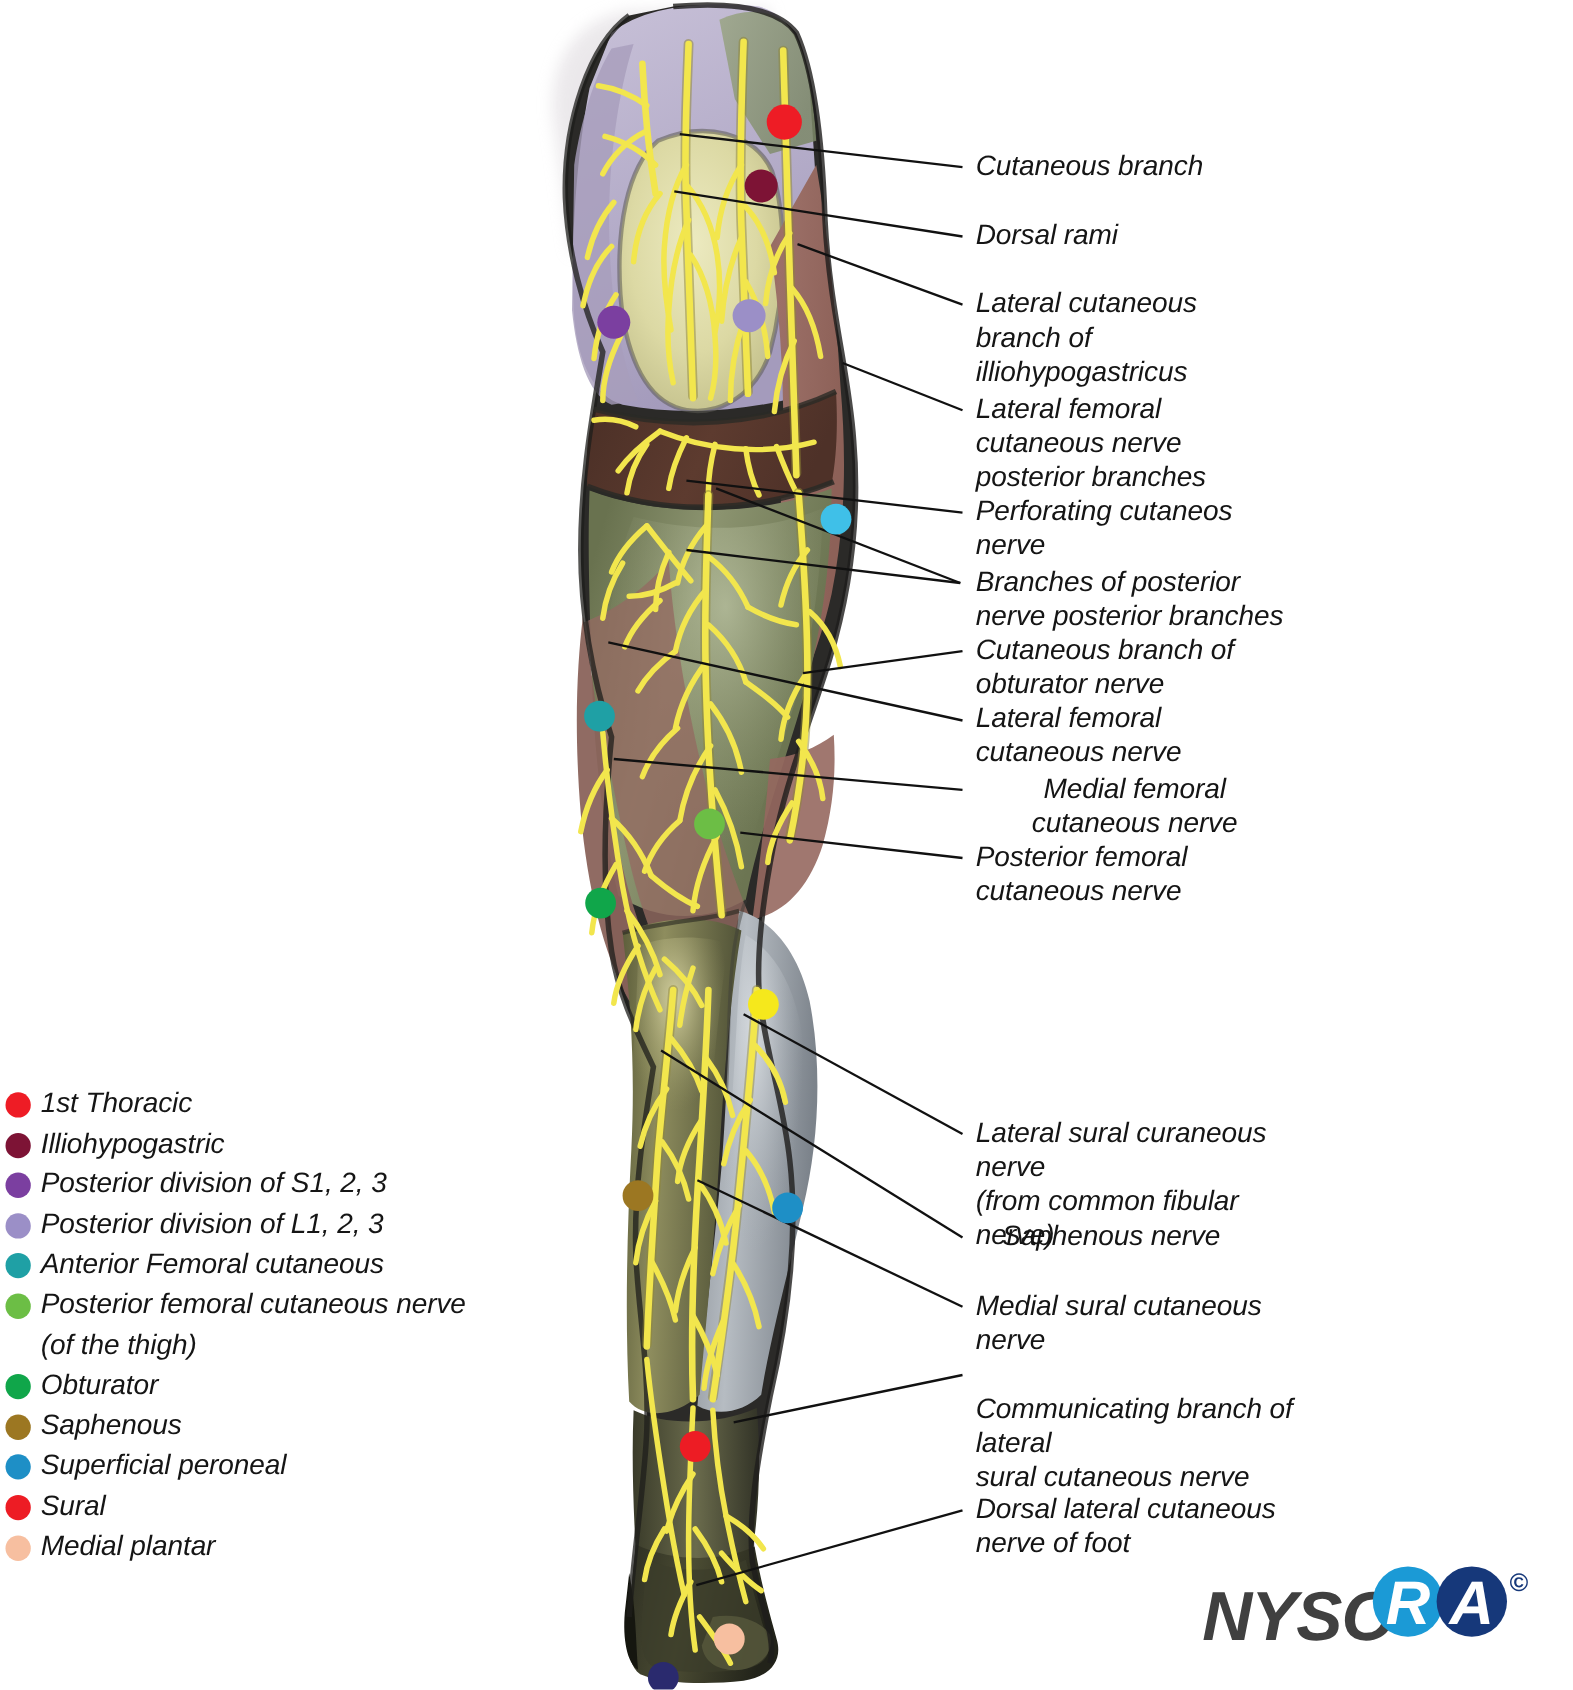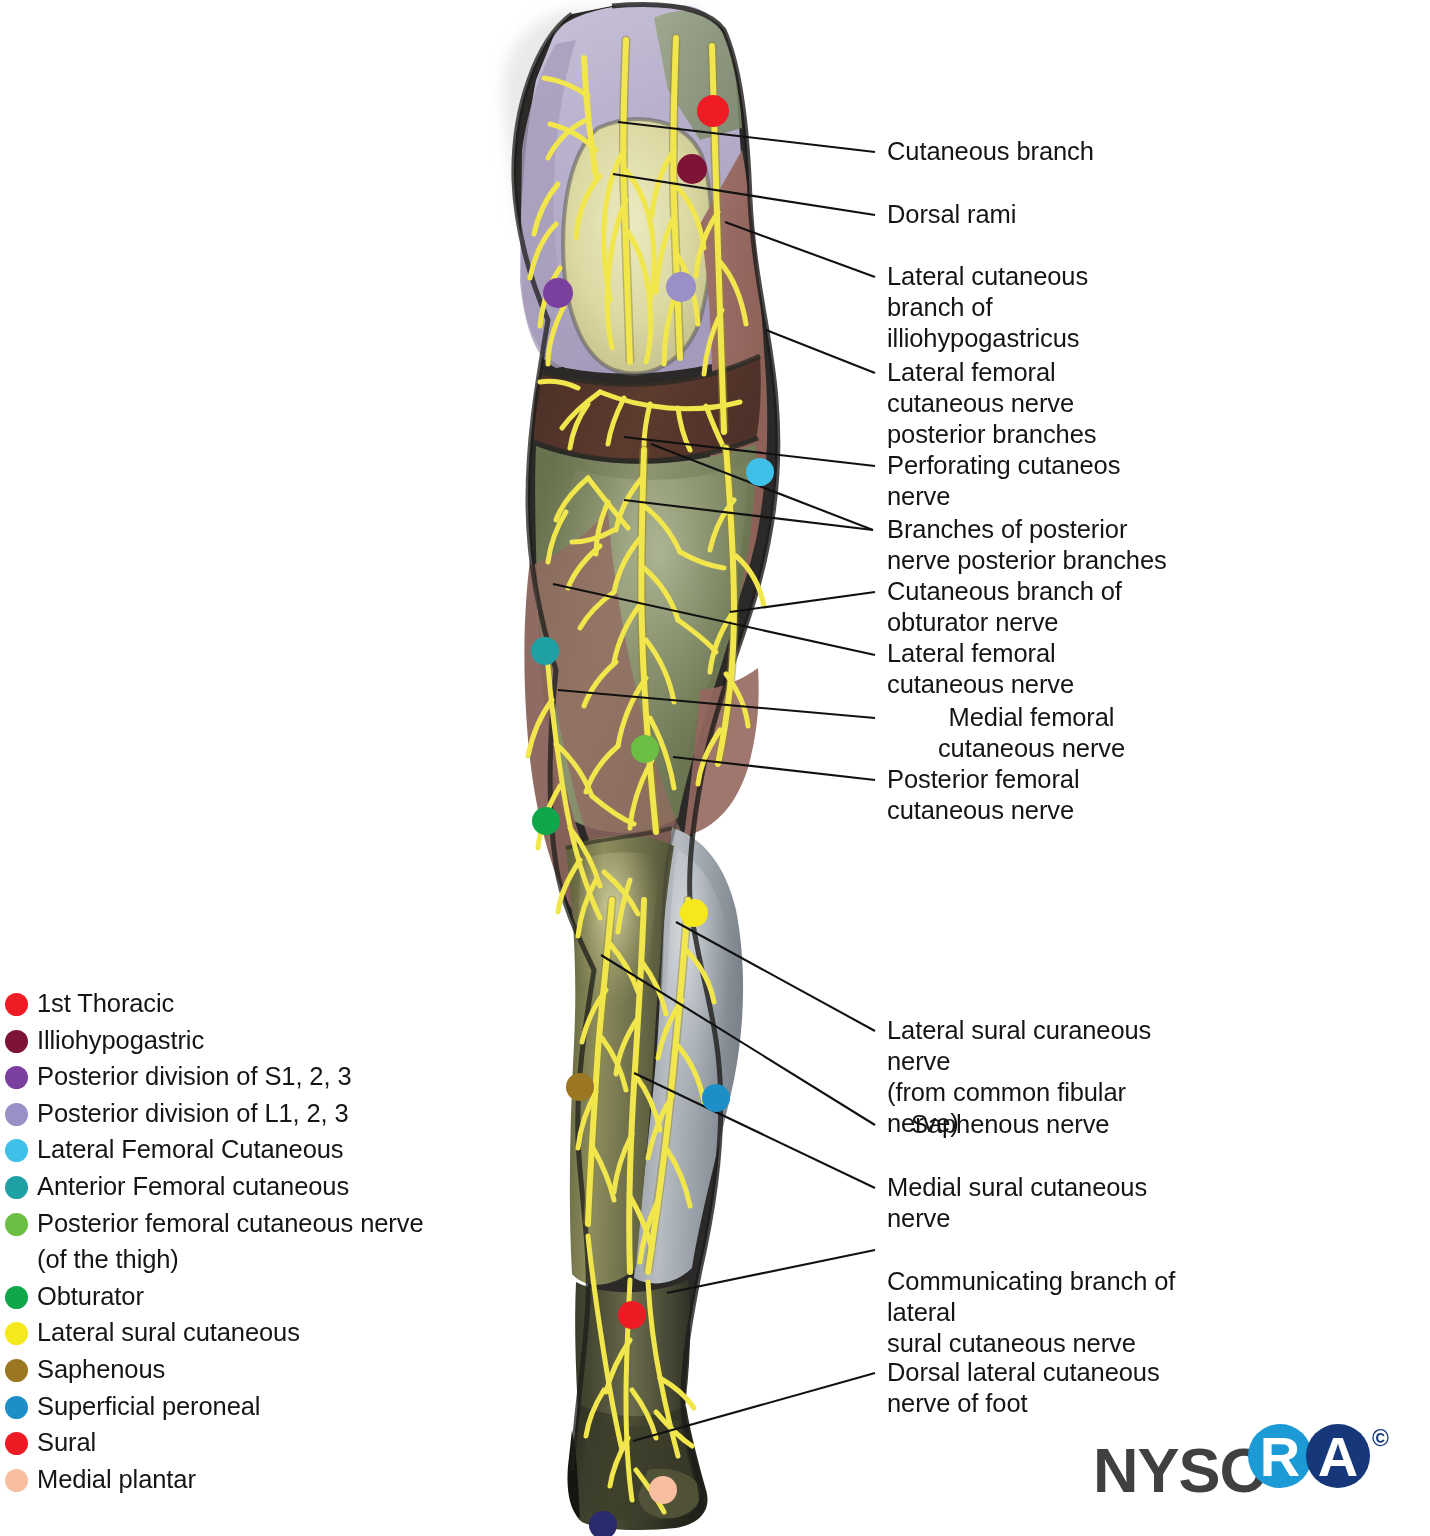--- a/index.html
+++ b/index.html
@@ -13,20 +13,21 @@
     position: relative;
     overflow: hidden;
     font-family: "Liberation Sans", sans-serif;
     color: #1a1a1a;
   }
   #stage {
     position: absolute;
     left: 0; top: 0;
     width: 1176px;
     height: 1536px;
+    font-style: italic;
   }
   .figure-svg {
     position: absolute;
     left: 0; top: 0;
     width: 1430px;
     height: 1536px;
   }
   
   .callout {
     position: absolute;
@@ -531,41 +532,33 @@
       </div>
       <div class="legend-row">
         <span class="legend-dot" style="background: rgb(123, 63, 160);"></span>
         <span class="legend-label">Posterior division of S1, 2, 3</span>
       </div>
       <div class="legend-row">
         <span class="legend-dot" style="background: rgb(155, 143, 199);"></span>
         <span class="legend-label">Posterior division of L1, 2, 3</span>
       </div>
       <div class="legend-row">
-        <span class="legend-dot" style="background: rgb(63, 192, 232);"></span>
-        <span class="legend-label">Lateral Femoral Cutaneous</span>
-      </div>
-      <div class="legend-row">
         <span class="legend-dot" style="background: rgb(31, 160, 165);"></span>
         <span class="legend-label">Anterior Femoral cutaneous</span>
       </div>
       <div class="legend-row">
         <span class="legend-dot" style="background: rgb(108, 190, 69);"></span>
         <span class="legend-label">Posterior femoral cutaneous nerve</span>
       </div>
       <div class="legend-row no-dot">
         <span class="legend-label">(of the thigh)</span>
       </div>
       <div class="legend-row">
         <span class="legend-dot" style="background: rgb(16, 166, 74);"></span>
         <span class="legend-label">Obturator</span>
-      </div>
-      <div class="legend-row">
-        <span class="legend-dot" style="background: rgb(245, 232, 28);"></span>
-        <span class="legend-label">Lateral sural cutaneous</span>
       </div>
       <div class="legend-row">
         <span class="legend-dot" style="background: rgb(156, 119, 34);"></span>
         <span class="legend-label">Saphenous</span>
       </div>
       <div class="legend-row">
         <span class="legend-dot" style="background: rgb(30, 143, 198);"></span>
         <span class="legend-label">Superficial peroneal</span>
       </div>
       <div class="legend-row">

